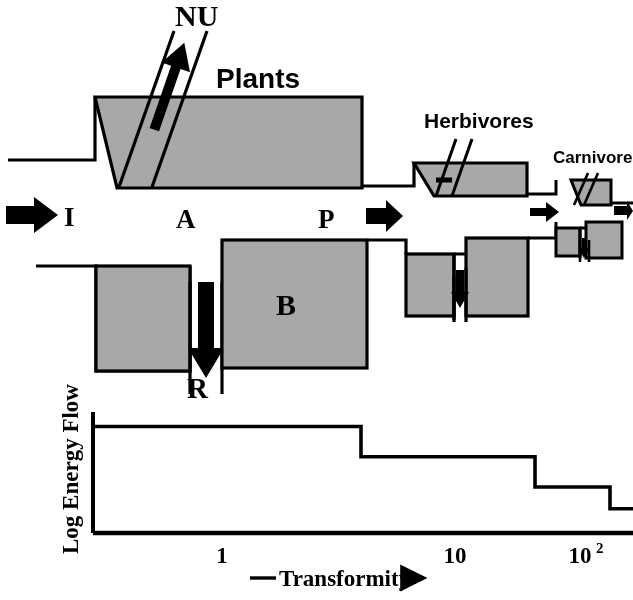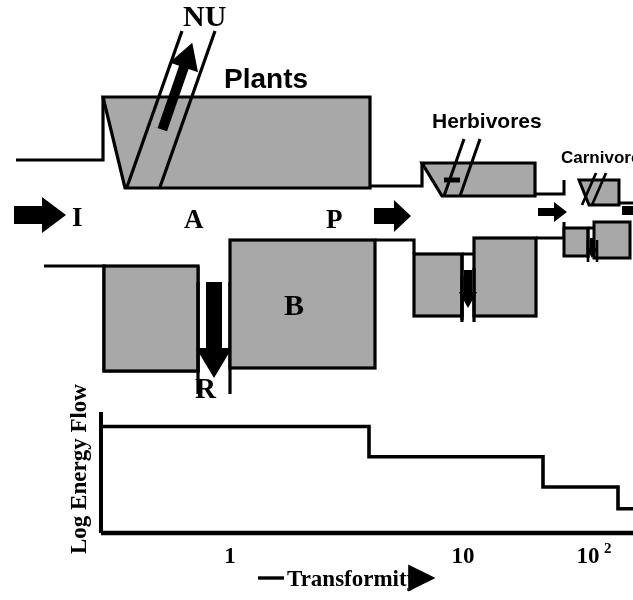--- a/index.html
+++ b/index.html
@@ -10,21 +10,21 @@
   }
   body {
     width: 633px;
     height: 600px;
     position: relative;
     overflow: hidden;
     font-family: "Liberation Serif", serif;
   }
   #stage {
     position: absolute;
-    left: 8px; top: 0;
+    left: 0; top: 0;
     width: 552px;
     height: 600px;
   }
   #stage svg {
     display: block;
   }
   .lbl-serif {
     font-family: "Liberation Serif", serif;
     font-weight: bold;
     fill: #000000;

